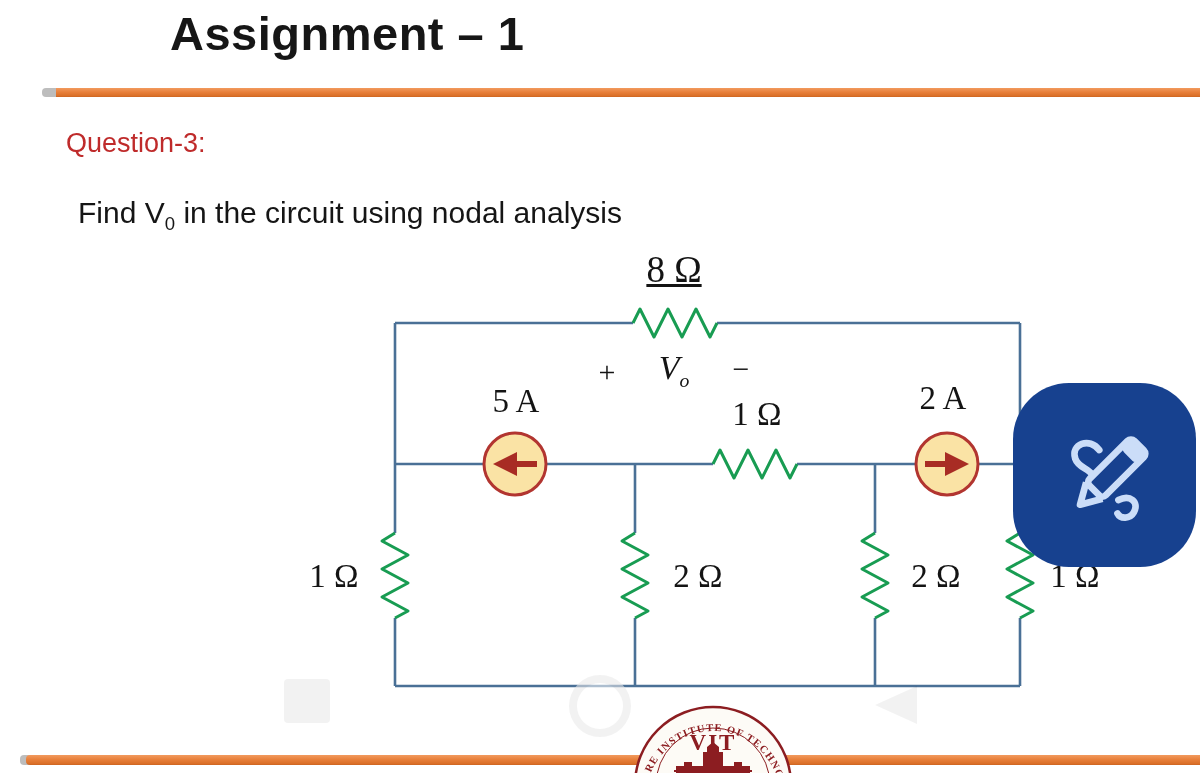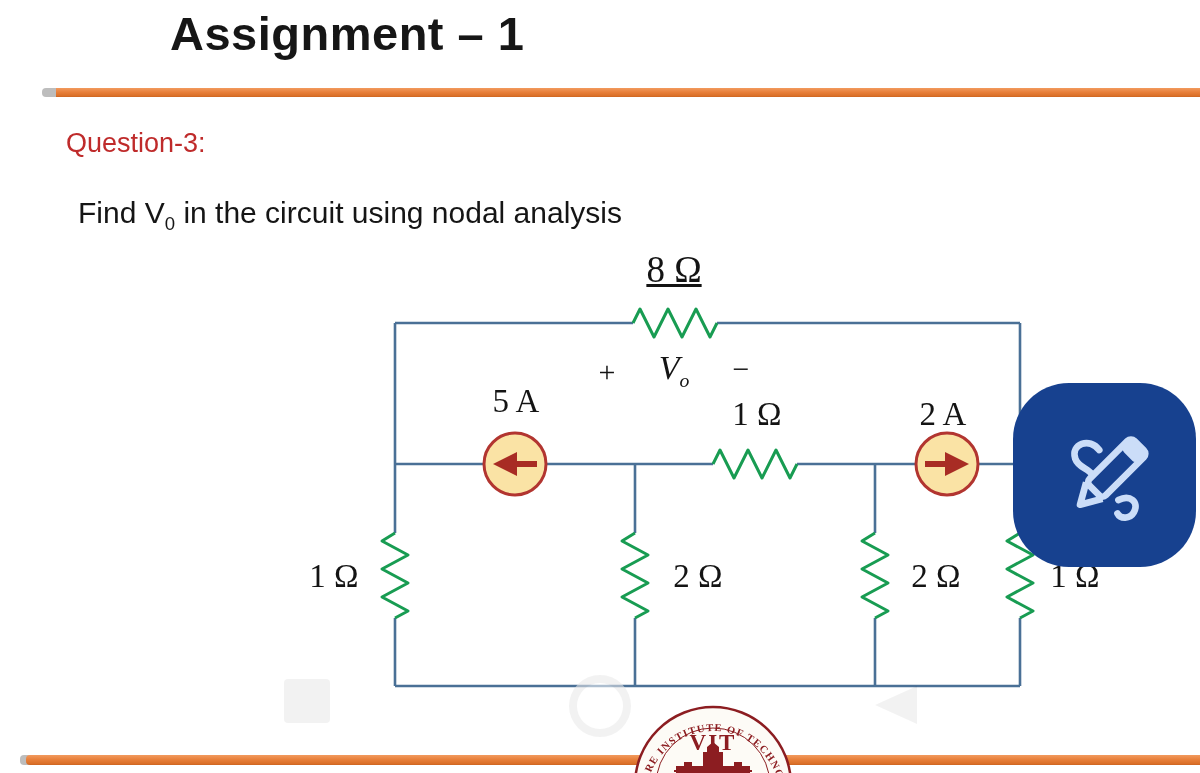--- a/index.html
+++ b/index.html
@@ -101,21 +101,21 @@
     <polygon points="969,464 945,452 945,476" fill="#A82C24"></polygon>
   </g>
 </svg>
 
 <div class="abs clabel" style="left:604px; top:248px; font-size:37px;text-decoration:underline;">8 Ω</div>
 <div class="abs vo-sign" style="left:577px; top:355px;">+</div>
 <div class="abs vo-main" style="left:634px; top:349px;"><span>V</span><sub>o</sub></div>
 <div class="abs vo-sign" style="left:711px; top:352px;">−</div>
 <div class="abs clabel" style="left:446px; top:383px;">5 A</div>
 <div class="abs clabel" style="left:687px; top:396px;">1 Ω</div>
-<div class="abs clabel" style="left:873px; top:396px;">2 A</div>
+<div class="abs clabel" style="left:873px; top:380px;">2 A</div>
 <div class="abs clabel" style="left:264px; top:558px;">1 Ω</div>
 <div class="abs clabel" style="left:628px; top:558px;">2 Ω</div>
 <div class="abs clabel" style="left:866px; top:558px;">2 Ω</div>
 <div class="abs clabel" style="left:1005px; top:558px;">1 Ω</div>
 
 <div class="abs nav-recents"></div>
 <div class="abs nav-home"></div>
 <div class="abs nav-back"></div>
 
 <button class="abs fab">

